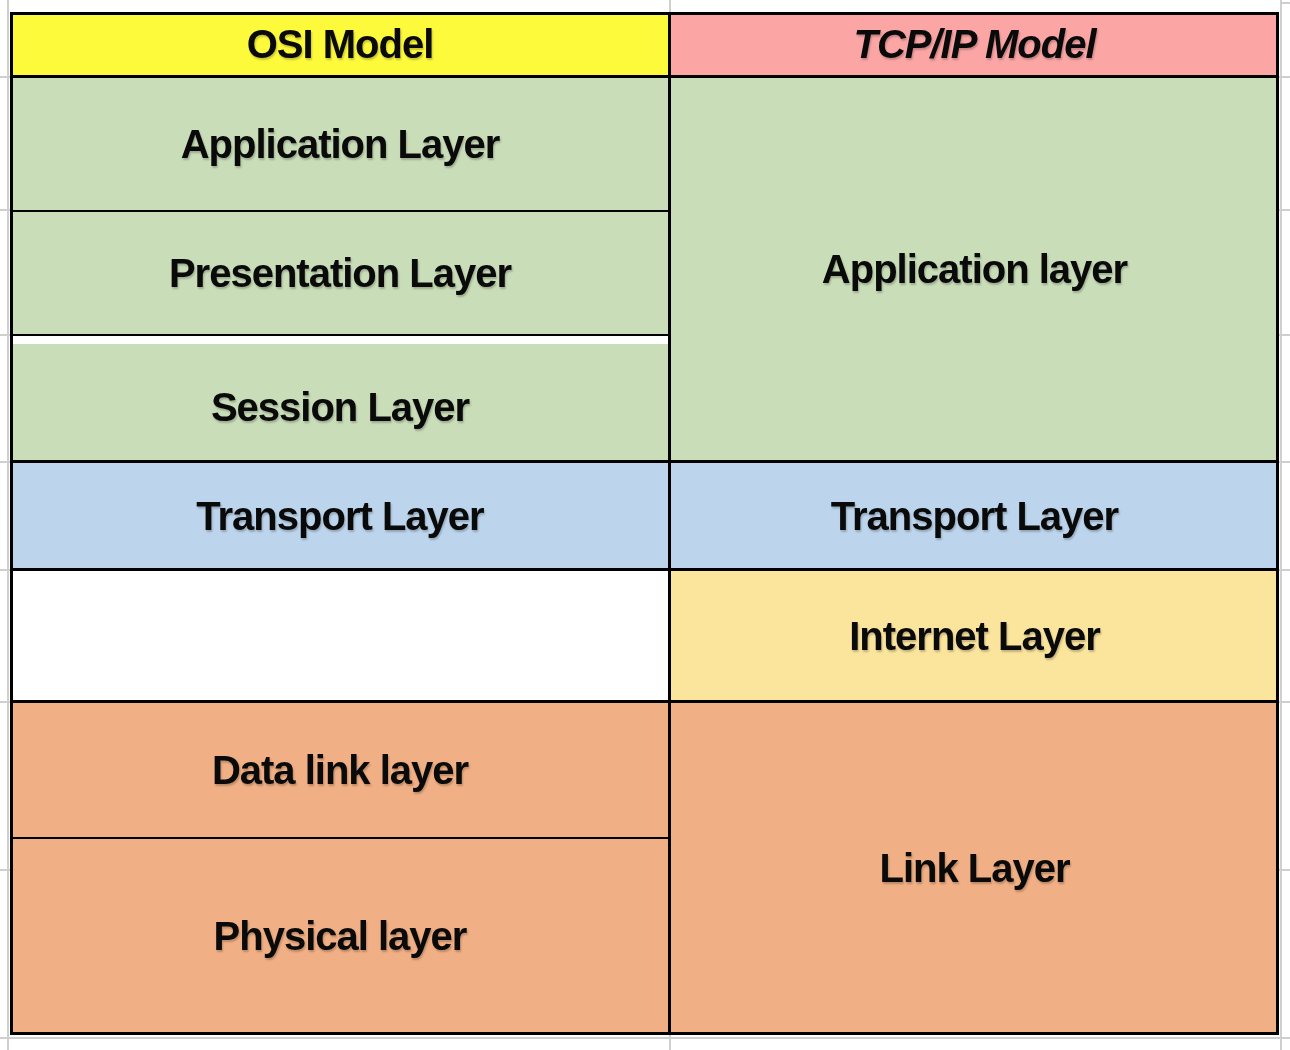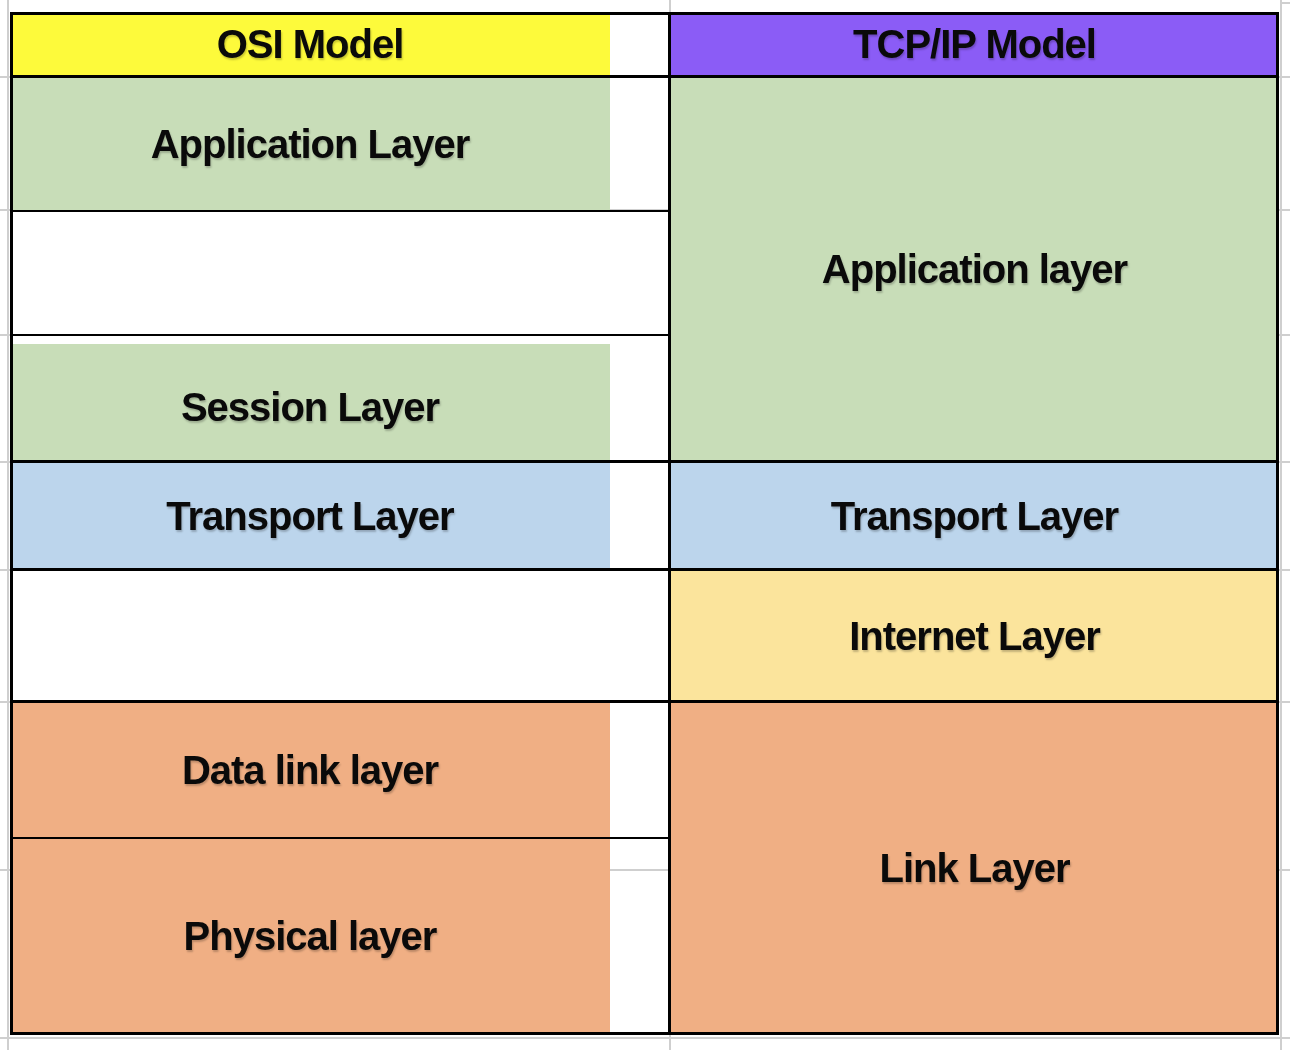--- a/index.html
+++ b/index.html
@@ -50,21 +50,21 @@
     text-align: center;
     color: #0a0a0a;
     font-weight: bold;
     font-size: 40px;
     letter-spacing: -1px;
     text-shadow: 1px 2px 2px rgba(0,0,0,0.22);
     box-sizing: border-box;
   }
 
   
-  .col-l { left: 0; width: 600px; }
+  .col-l { left: 0; width: 660px; }
   .col-r { left: 660px; width: 609px; }
 
   
   .r-header      { top: 0;     height: 65px;  }
   .r-app         { top: 65px;  height: 134px; }
   .r-pres        { top: 199px; height: 124px; }
   .r-sess        { top: 332px; height: 127px; }
   .r-trans       { top: 450px; height: 108px; }
   .r-net         { top: 558px; height: 132px; }
   .r-dlink       { top: 690px; height: 136px; }
@@ -105,23 +105,24 @@
 <div class="gridline gl-h gl-h-4"></div>
 <div class="gridline gl-h gl-h-5"></div>
 <div class="gridline gl-h gl-h-6"></div>
 <div class="gridline gl-h gl-h-7"></div>
 <div class="gridline gl-h gl-h-8"></div>
 <div class="gridline gl-h gl-h-topright"></div>
 
 <div class="osi-table">
 
   <div class="cell col-l r-header" style="background: rgb(253, 250, 59);">OSI Model</div>
-  <div class="cell col-r r-header" style="background: #8b5cf6;">TCP/IP Model</div>
+  <div class="cell col-r r-header" style="background: #fca5a5; font-style: italic;">TCP/IP Model</div>
 
   <div class="cell col-l r-app" style="background: rgb(200, 221, 184);">Application Layer</div>
+  <div class="cell col-l r-pres" style="background: rgb(200, 221, 184);">Presentation Layer</div>
   <div class="cell col-l r-sess" style="background: rgb(200, 221, 184);">Session Layer</div>
   <div class="cell col-l r-trans" style="background: rgb(188, 213, 236);">Transport Layer</div>
   <div class="cell col-l r-dlink" style="background: rgb(240, 175, 132);">Data link layer</div>
   <div class="cell col-l r-phys" style="background: rgb(240, 175, 132);">Physical layer</div>
 
   <div class="cell col-r r-app-merged" style="background: rgb(200, 221, 184);">Application layer</div>
   <div class="cell col-r r-trans" style="background: rgb(188, 213, 236);">Transport Layer</div>
   <div class="cell col-r r-net" style="background: rgb(251, 228, 156);">Internet Layer</div>
   <div class="cell col-r r-link-merged" style="background: rgb(240, 175, 132);">Link Layer</div>
 

